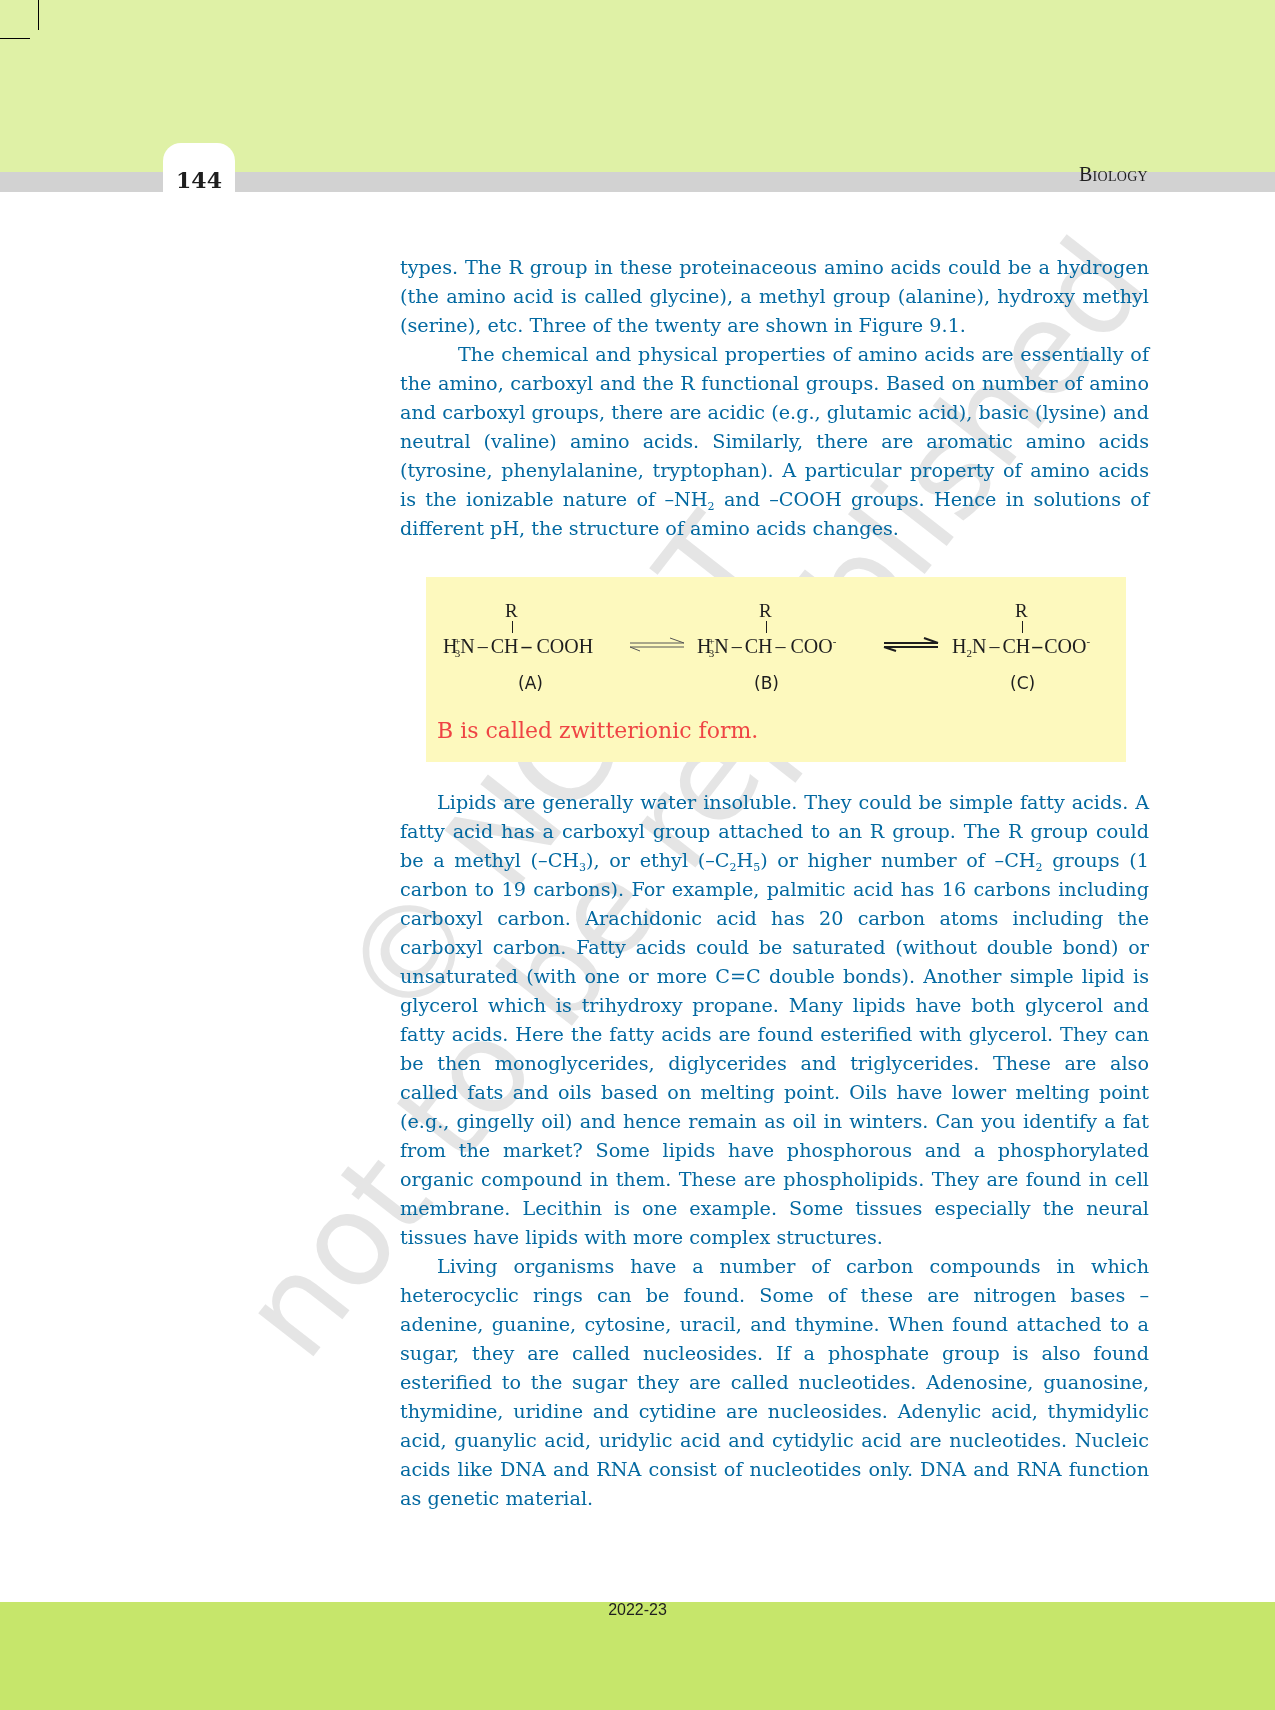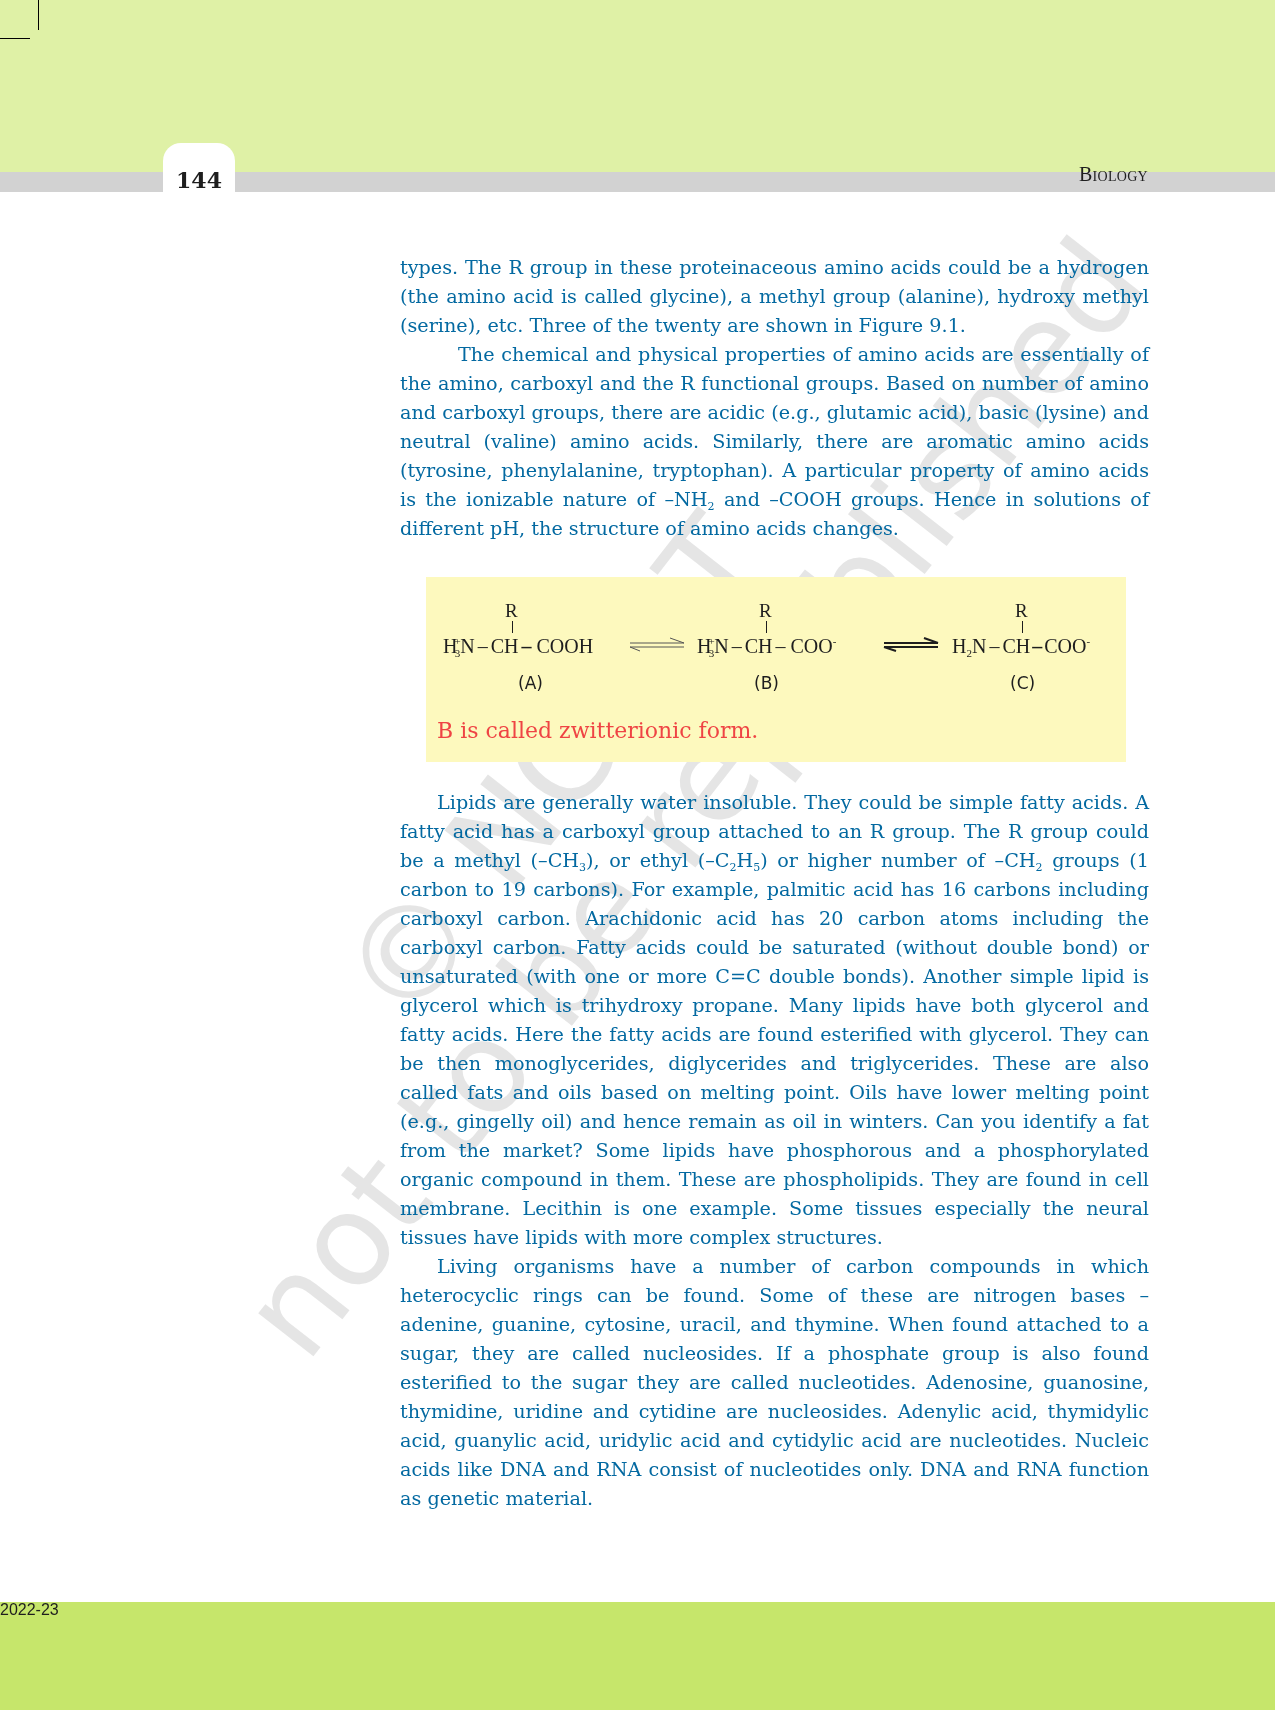--- a/index.html
+++ b/index.html
@@ -64,21 +64,21 @@
     position: absolute; font-family: "DejaVu Sans", sans-serif; font-size: 128px;
     color: rgba(160,160,160,0.28); white-space: nowrap; pointer-events: none;
     transform-origin: left bottom;
   }
 
   .footer-band {
     position: absolute; left: 0; top: 1602px; width: 1275px; height: 108px;
     background: #c6e66b;
   }
   .footer-year {
-    position: absolute; left: 0; top: 1600px; width: 1275px; 
+    position: absolute; left: 0; top: 1600px; width: 1275px; text-align: center;
     font-family: "Liberation Sans", sans-serif; font-size: 16px; color: #1e1e1e;
     line-height: 20px;
   }
 </style>
 </head>
 <body>
 
 <div class="top-band"></div>
 <div class="header-bar"></div>
 <div class="page-tab"></div>

